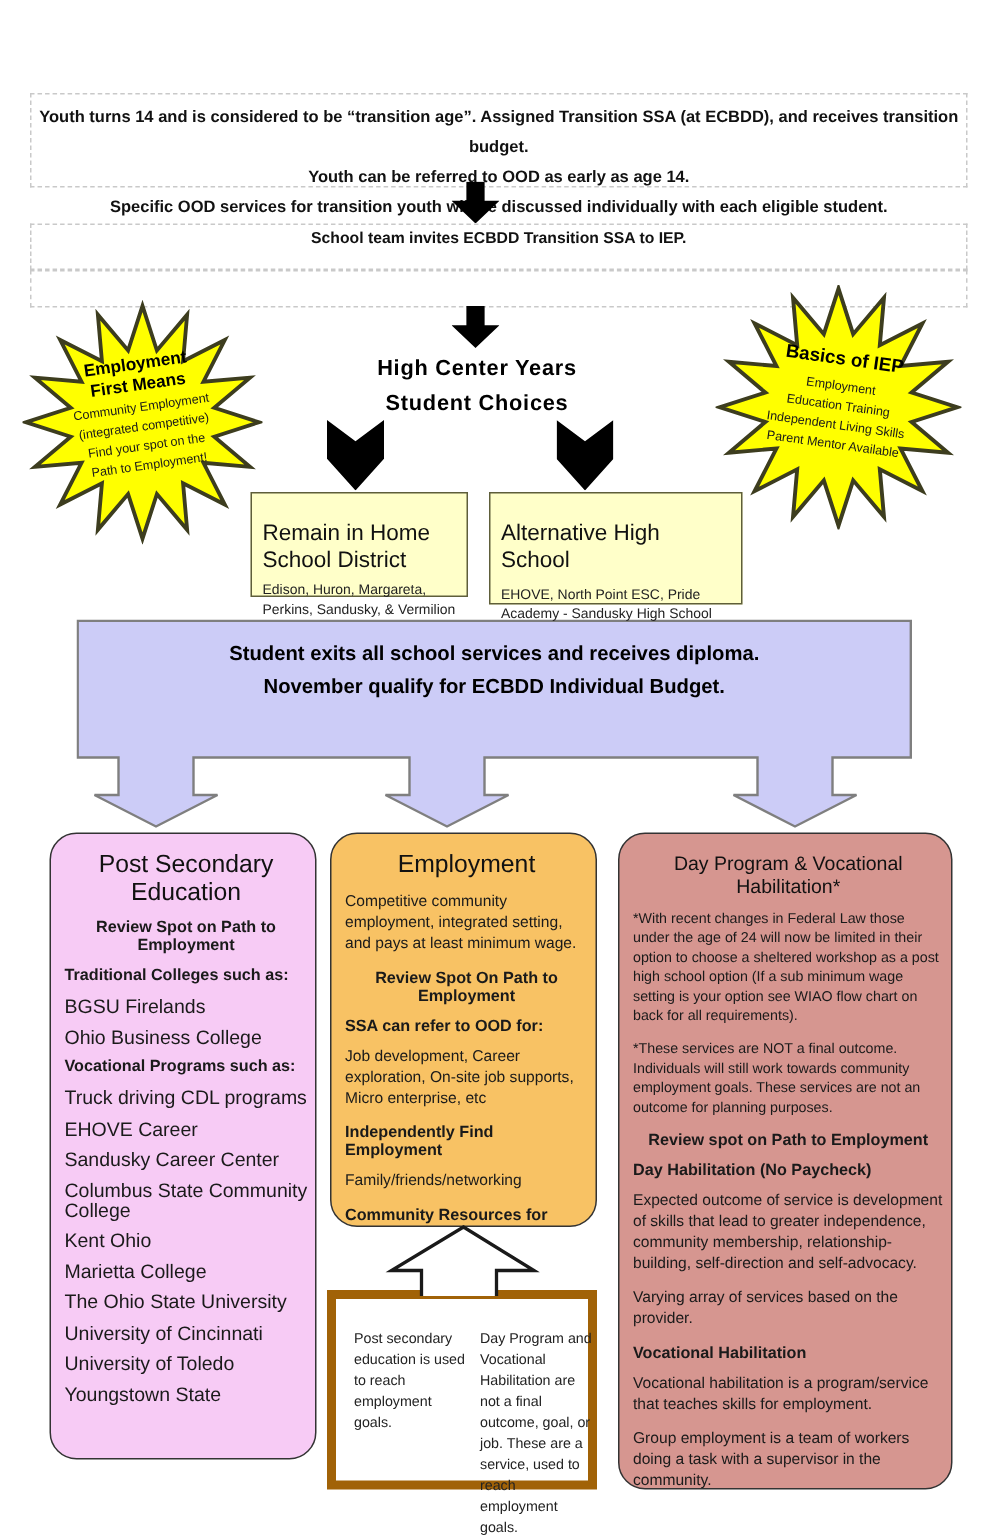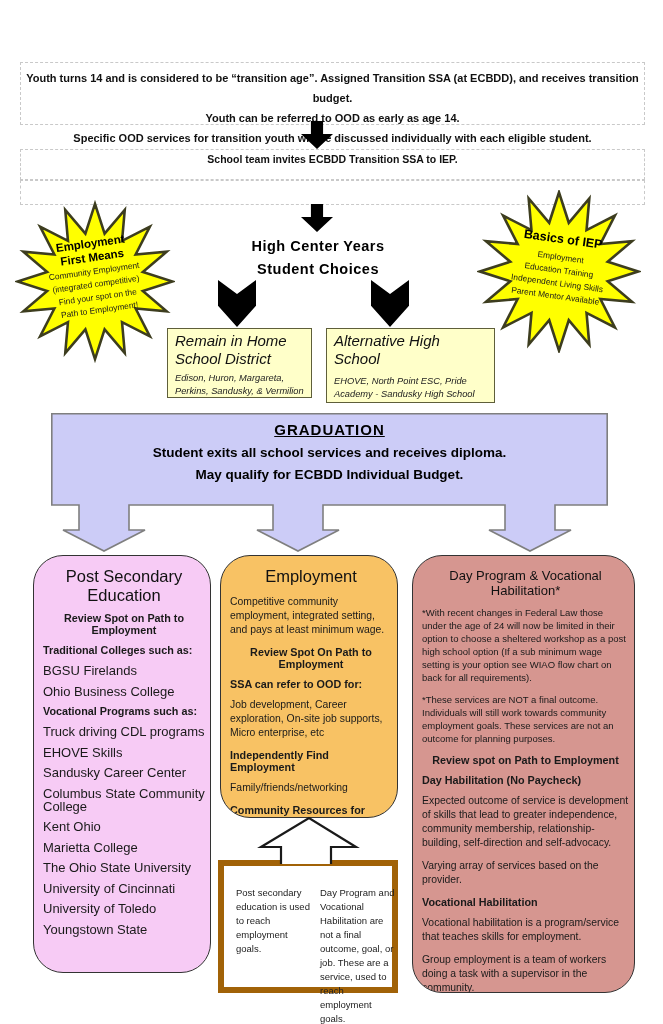--- a/index.html
+++ b/index.html
@@ -24,42 +24,42 @@
      clip-path:polygon(31% 0,69% 0,69% 46%,100% 46%,50% 100%,0 46%,31% 46%);}
   .chevron{width:38px;height:47px;background:#000;
      clip-path:polygon(0 0,50% 30%,100% 0,100% 55%,50% 100%,0 55%);}
 
   
   .hs-text{left:218px;top:235px;width:200px;text-align:center;font-size:14.5px;
            font-weight:700;line-height:23px;letter-spacing:.5px;color:#000;}
 
   
   .school-box{background:#ffffc9;border:1.5px solid #5e5e3a;box-sizing:border-box;
-              padding:3px 7px;z-index:3;font-style:italic;}
+              padding:18px 7px;z-index:3;}
   .school-title{font-size:15px;line-height:18px;color:#111;}
   .school-body{font-size:9.3px;line-height:13px;margin-top:4px;color:#222;}
 
   
   .starwrap{z-index:2;}
   .starwrap svg{position:absolute;left:0;top:0;}
   .star-poly{fill:#ffff00;stroke:#3d3d1f;stroke-width:1.6;}
   .star-text{position:absolute;left:12%;top:22%;width:76%;text-align:center;}
   .star-title{font-size:11.5px;font-weight:700;line-height:14px;color:#000;}
   .star-line{font-size:8.4px;line-height:12px;color:#1a1a1a;margin-top:1px;}
   .tilt-left{transform:rotate(-8deg);}
   .tilt-right{transform:rotate(8deg);}
 
   
   .grad-svg{left:51px;top:413px;}
   .grad-text{left:51px;top:421px;width:557px;text-align:center;color:#000;}
   .grad-title{font-size:15px;font-weight:700;text-decoration:underline;letter-spacing:1px;}
   .grad-line{font-size:13.5px;font-weight:600;margin-top:7px;}
 
   
-  .col{box-sizing:border-box;border:1.6px solid #333;border-radius:30px;
+  .col{box-sizing:border-box;border:1.6px solid #333;border-radius:18px;
        padding:9px 5px 6px 9px;overflow:hidden;}
   .col-pink{left:33px;top:555px;width:178px;height:418px;background:#f7cbf5;}
   .col-orange{left:220px;top:555px;width:178px;height:263px;background:#f8c264;}
   .col-rose{left:412px;top:555px;width:223px;height:438px;background:#d69690;}
   .col-title{text-align:center;color:#111;}
   .col-pink .col-title{font-size:16.5px;margin:2px 0 7px 0;}
   .col-orange .col-title{font-size:16.5px;margin:2px 0 9px 0;}
   .col-rose .col-title{font-size:13px;margin:3px 0 8px 0;}
 
   .li-subtitle{font-size:10.8px;font-weight:700;text-align:center;margin:0 0 8px 0;}
@@ -145,35 +145,34 @@
 
   <div class="abs school-box" style="left:326px;top:328px;width:169px;height:75px;">
     <div class="school-title">Alternative High School</div>
     <div class="school-body" style="margin-top:7px;">EHOVE, North Point ESC, Pride Academy - Sandusky High School</div>
   </div>
 
   <svg class="abs grad-svg" width="557" height="139" viewBox="0 0 557 139">
     <path d="M0.8,0.8 H556.2 V92 H504 V117 H520 L479,138 L438,117 H454 V92 H272 V117 H288 L247,138 L206,117 H222 V92 H78 V117 H94 L53,138 L12,117 H28 V92 H0.8 Z" fill="#ccccf7" stroke="#7f7f7f" stroke-width="1.6"></path>
   </svg>
   <div class="abs grad-text">
-    <div class="grad-title">GRADUATION</div>
     <div class="grad-line">Student exits all school services and receives diploma.</div>
-    <div class="grad-line">May qualify for ECBDD Individual Budget.</div>
+    <div class="grad-line">November qualify for ECBDD Individual Budget.</div>
   </div>
 
   <div class="abs col col-pink">
     <div class="col-title">Post Secondary Education</div>
     <div>
         <div class="li-subtitle">Review Spot on Path to Employment</div>
         <div class="li-header">Traditional Colleges such as:</div>
         <div class="li-item">BGSU Firelands</div>
         <div class="li-item">Ohio Business College</div>
         <div class="li-header">Vocational Programs such as:</div>
         <div class="li-item">Truck driving CDL programs</div>
-        <div class="li-item">EHOVE Skills</div>
+        <div class="li-item">EHOVE Career</div>
         <div class="li-item">Sandusky Career Center</div>
         <div class="li-item">Columbus State Community College</div>
         <div class="li-item">Kent Ohio</div>
         <div class="li-item">Marietta College</div>
         <div class="li-item">The Ohio State University</div>
         <div class="li-item">University of Cincinnati</div>
         <div class="li-item">University of Toledo</div>
         <div class="li-item">Youngstown State</div>
       </div>
   </div>

